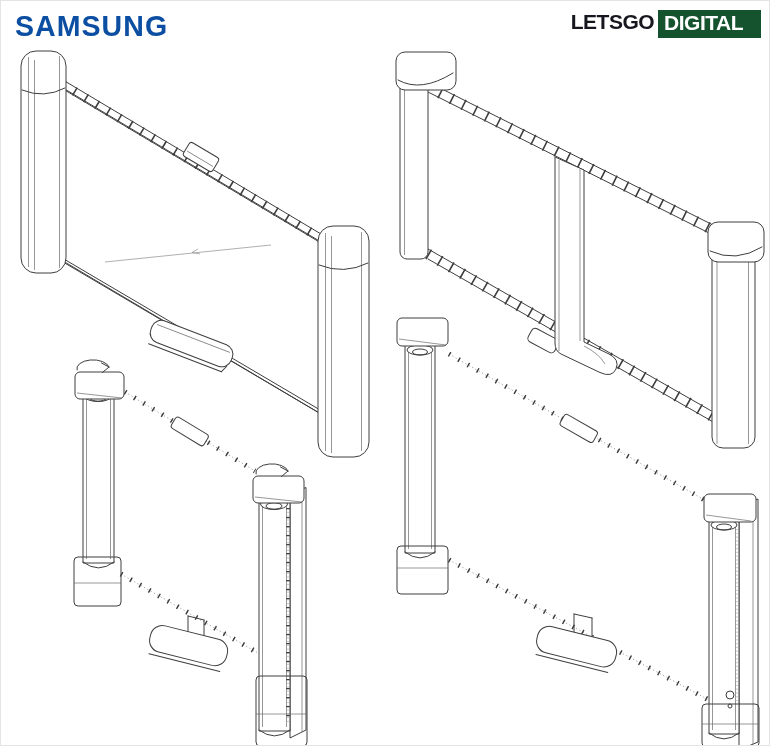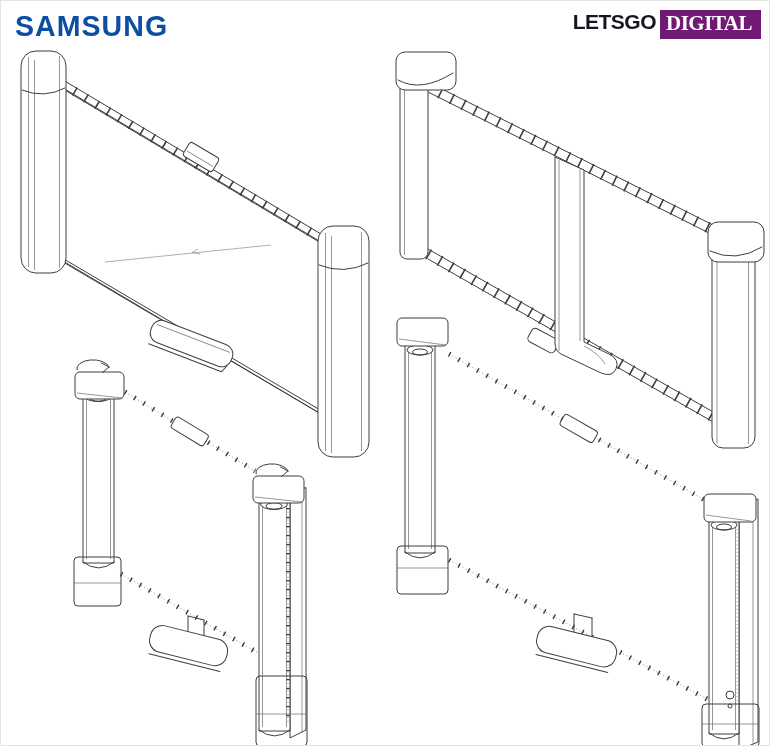--- a/index.html
+++ b/index.html
@@ -19,21 +19,21 @@
     position:absolute;left:378px;top:13px;transform:translateX(-50%);
     white-space:nowrap;font-size:17px;font-weight:bold;letter-spacing:-0.2px;
   }
   .htitle{color:#3d3d3d;}
   .hdate{color:#c93434;margin-left:9px;}
   .sitelogo{
     position:absolute;right:8px;top:9px;display:flex;
     font-weight:bold;font-size:21px;letter-spacing:-0.5px;white-space:nowrap;
   }
   .lg-dark{color:#16161f;margin-right:4px;}
-  .lg-badge{background:#701a75;color:#ffffff;padding:1px 9px 3px 6px;font-family:Liberation Serif, serif;}
+  .lg-badge{background:#14532d;color:#ffffff;padding:1px 18px 3px 6px;}
   
   .art{position:absolute;left:0;top:46px;width:768px;height:698px;}
   svg{display:block;}
   .ln{stroke:#3e3e3e;stroke-width:1;fill:none;stroke-linejoin:round;stroke-linecap:round;}
   .fw{stroke:#3e3e3e;stroke-width:1;fill:#ffffff;stroke-linejoin:round;}
   .fn{stroke:#3e3e3e;stroke-width:1;fill:none;stroke-linejoin:round;}
   .thin{stroke:#6a6a6a;stroke-width:0.7;fill:none;}
   .rungs{stroke:#3e3e3e;fill:none;stroke-linecap:butt;}
   .dotline{stroke:#8a8a8a;stroke-width:0.8;fill:none;stroke-dasharray:1.2 2.6;}
   .ticks{stroke:#3a3a3a;fill:none;stroke-linecap:butt;}

